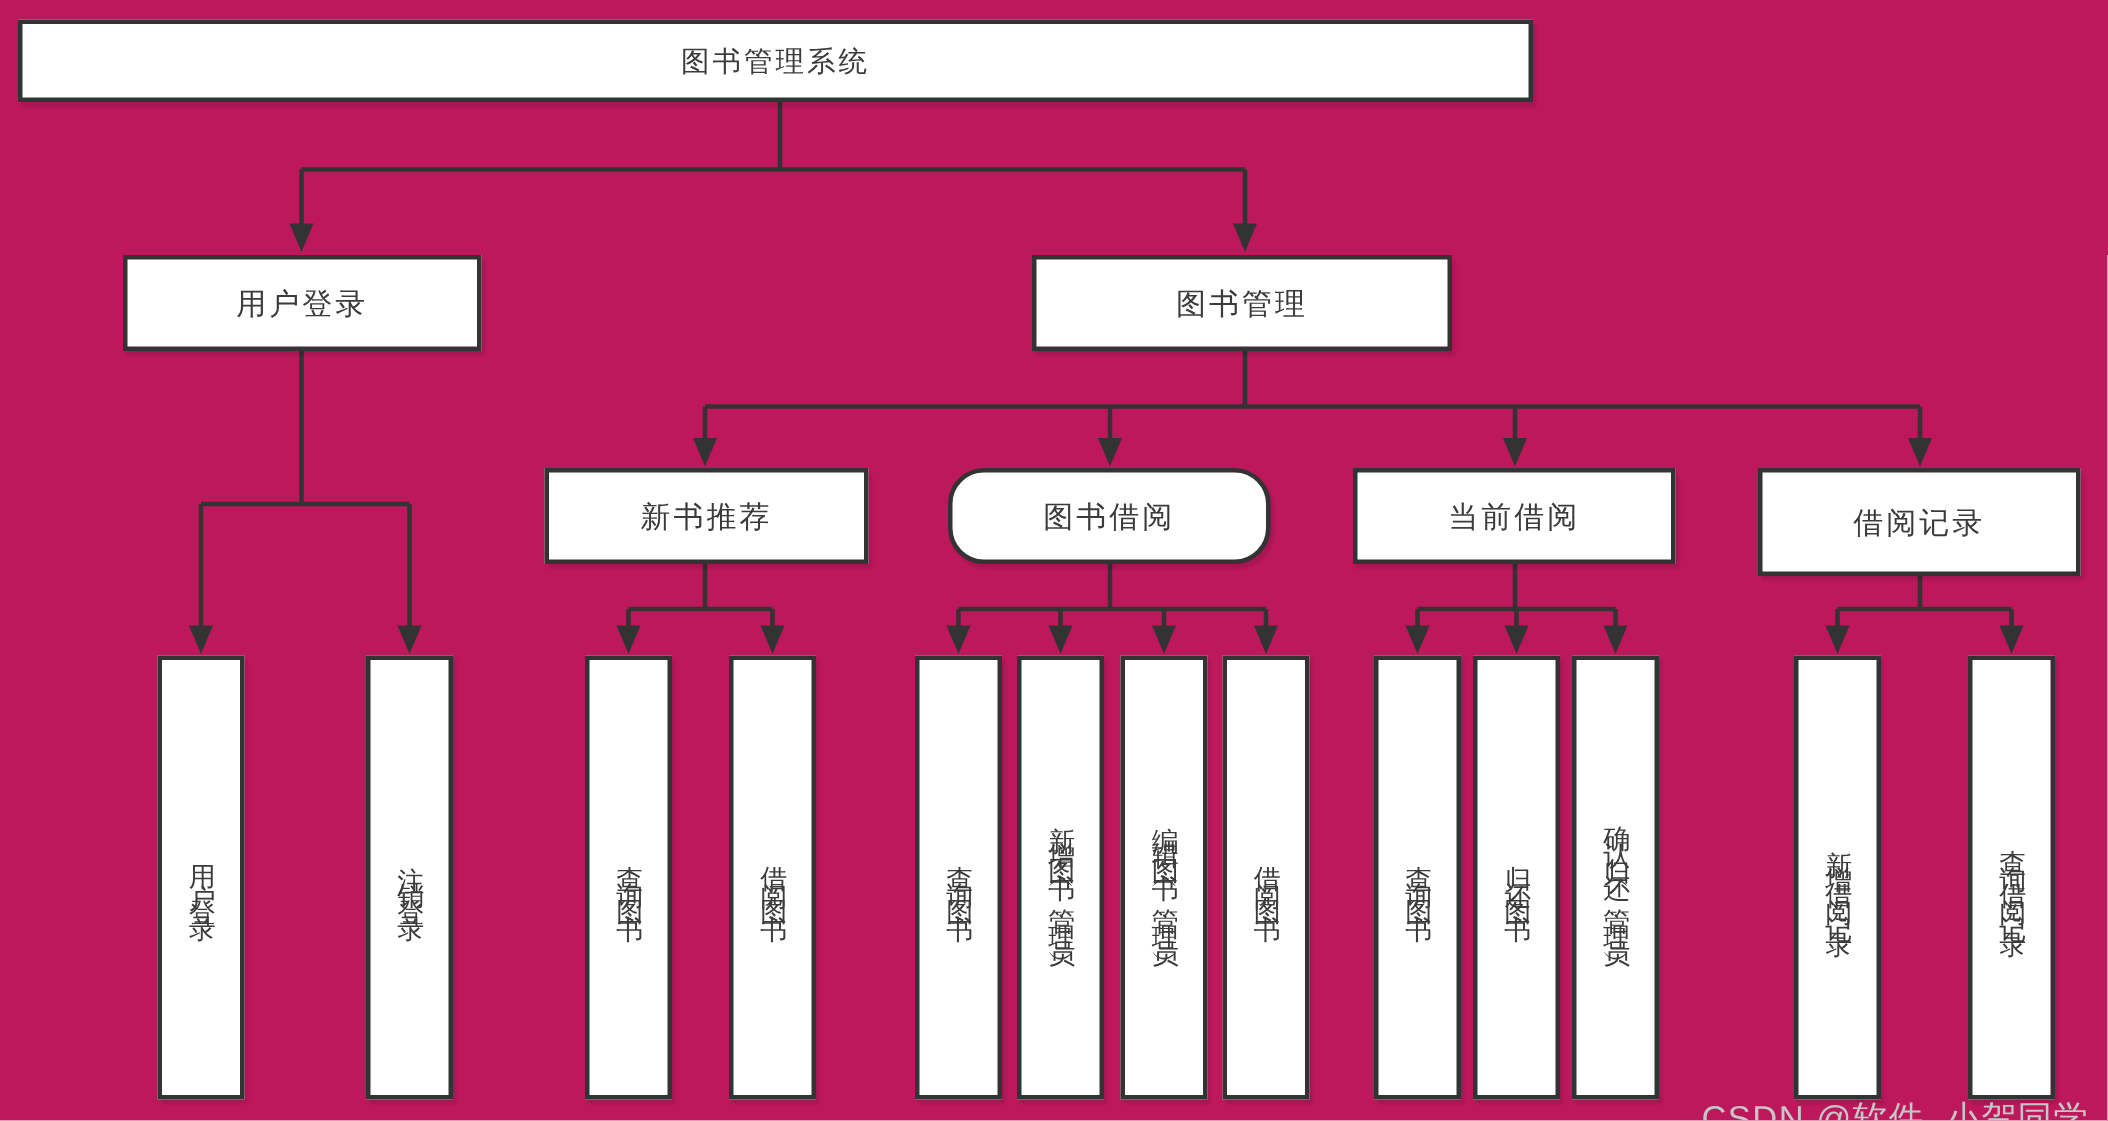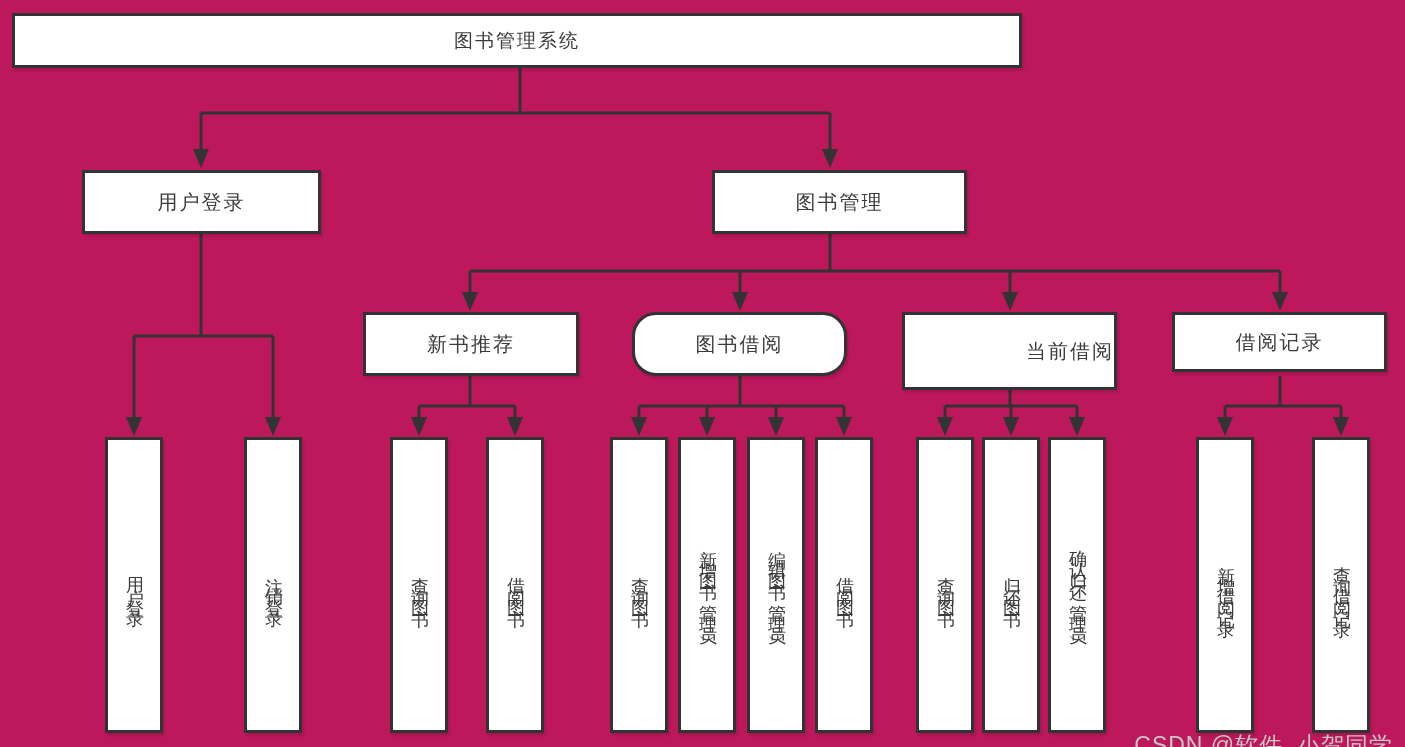--- a/index.html
+++ b/index.html
@@ -114,34 +114,34 @@
     </g>
   </svg>
 
   <div class="node" style="left:12px;top:13px;width:1010px;height:55px;">
     <span class="root-label">图书管理系统</span>
   </div>
 
   <div class="node" style="left:82px;top:170px;width:239px;height:64px;">
     <span class="h-label">用户登录</span>
   </div>
-  <div class="node" style="left:712px;top:170px;width:255px;height:64px;font-family:Liberation Serif, serif;">
+  <div class="node" style="left:688px;top:170px;width:280px;height:64px;font-family:Liberation Serif, serif;">
     <span class="h-label">图书管理</span>
   </div>
 
   <div class="node" style="left:363px;top:312px;width:216px;height:64px;">
     <span class="h-label">新书推荐</span>
   </div>
   <div class="node" style="left:632px;top:312px;width:215px;height:64px;border-radius:24px;">
     <span class="h-label">图书借阅</span>
   </div>
-  <div class="node" style="left:902px;top:312px;width:215px;height:78px;justify-content:flex-end;">
+  <div class="node" style="left:902px;top:312px;width:215px;height:64px;">
     <span class="h-label">当前借阅</span>
   </div>
-  <div class="node" style="left:1172px;top:312px;width:215px;height:60px;">
+  <div class="node" style="left:1172px;top:312px;width:215px;height:72px;">
     <span class="h-label">借阅记录</span>
   </div>
 
   <div class="node leaf" style="left:105px;">
     <span class="v-text">用户登录</span>
   </div>
   <div class="node leaf" style="left:244px;">
     <span class="v-text">注销登录</span>
   </div>
 

